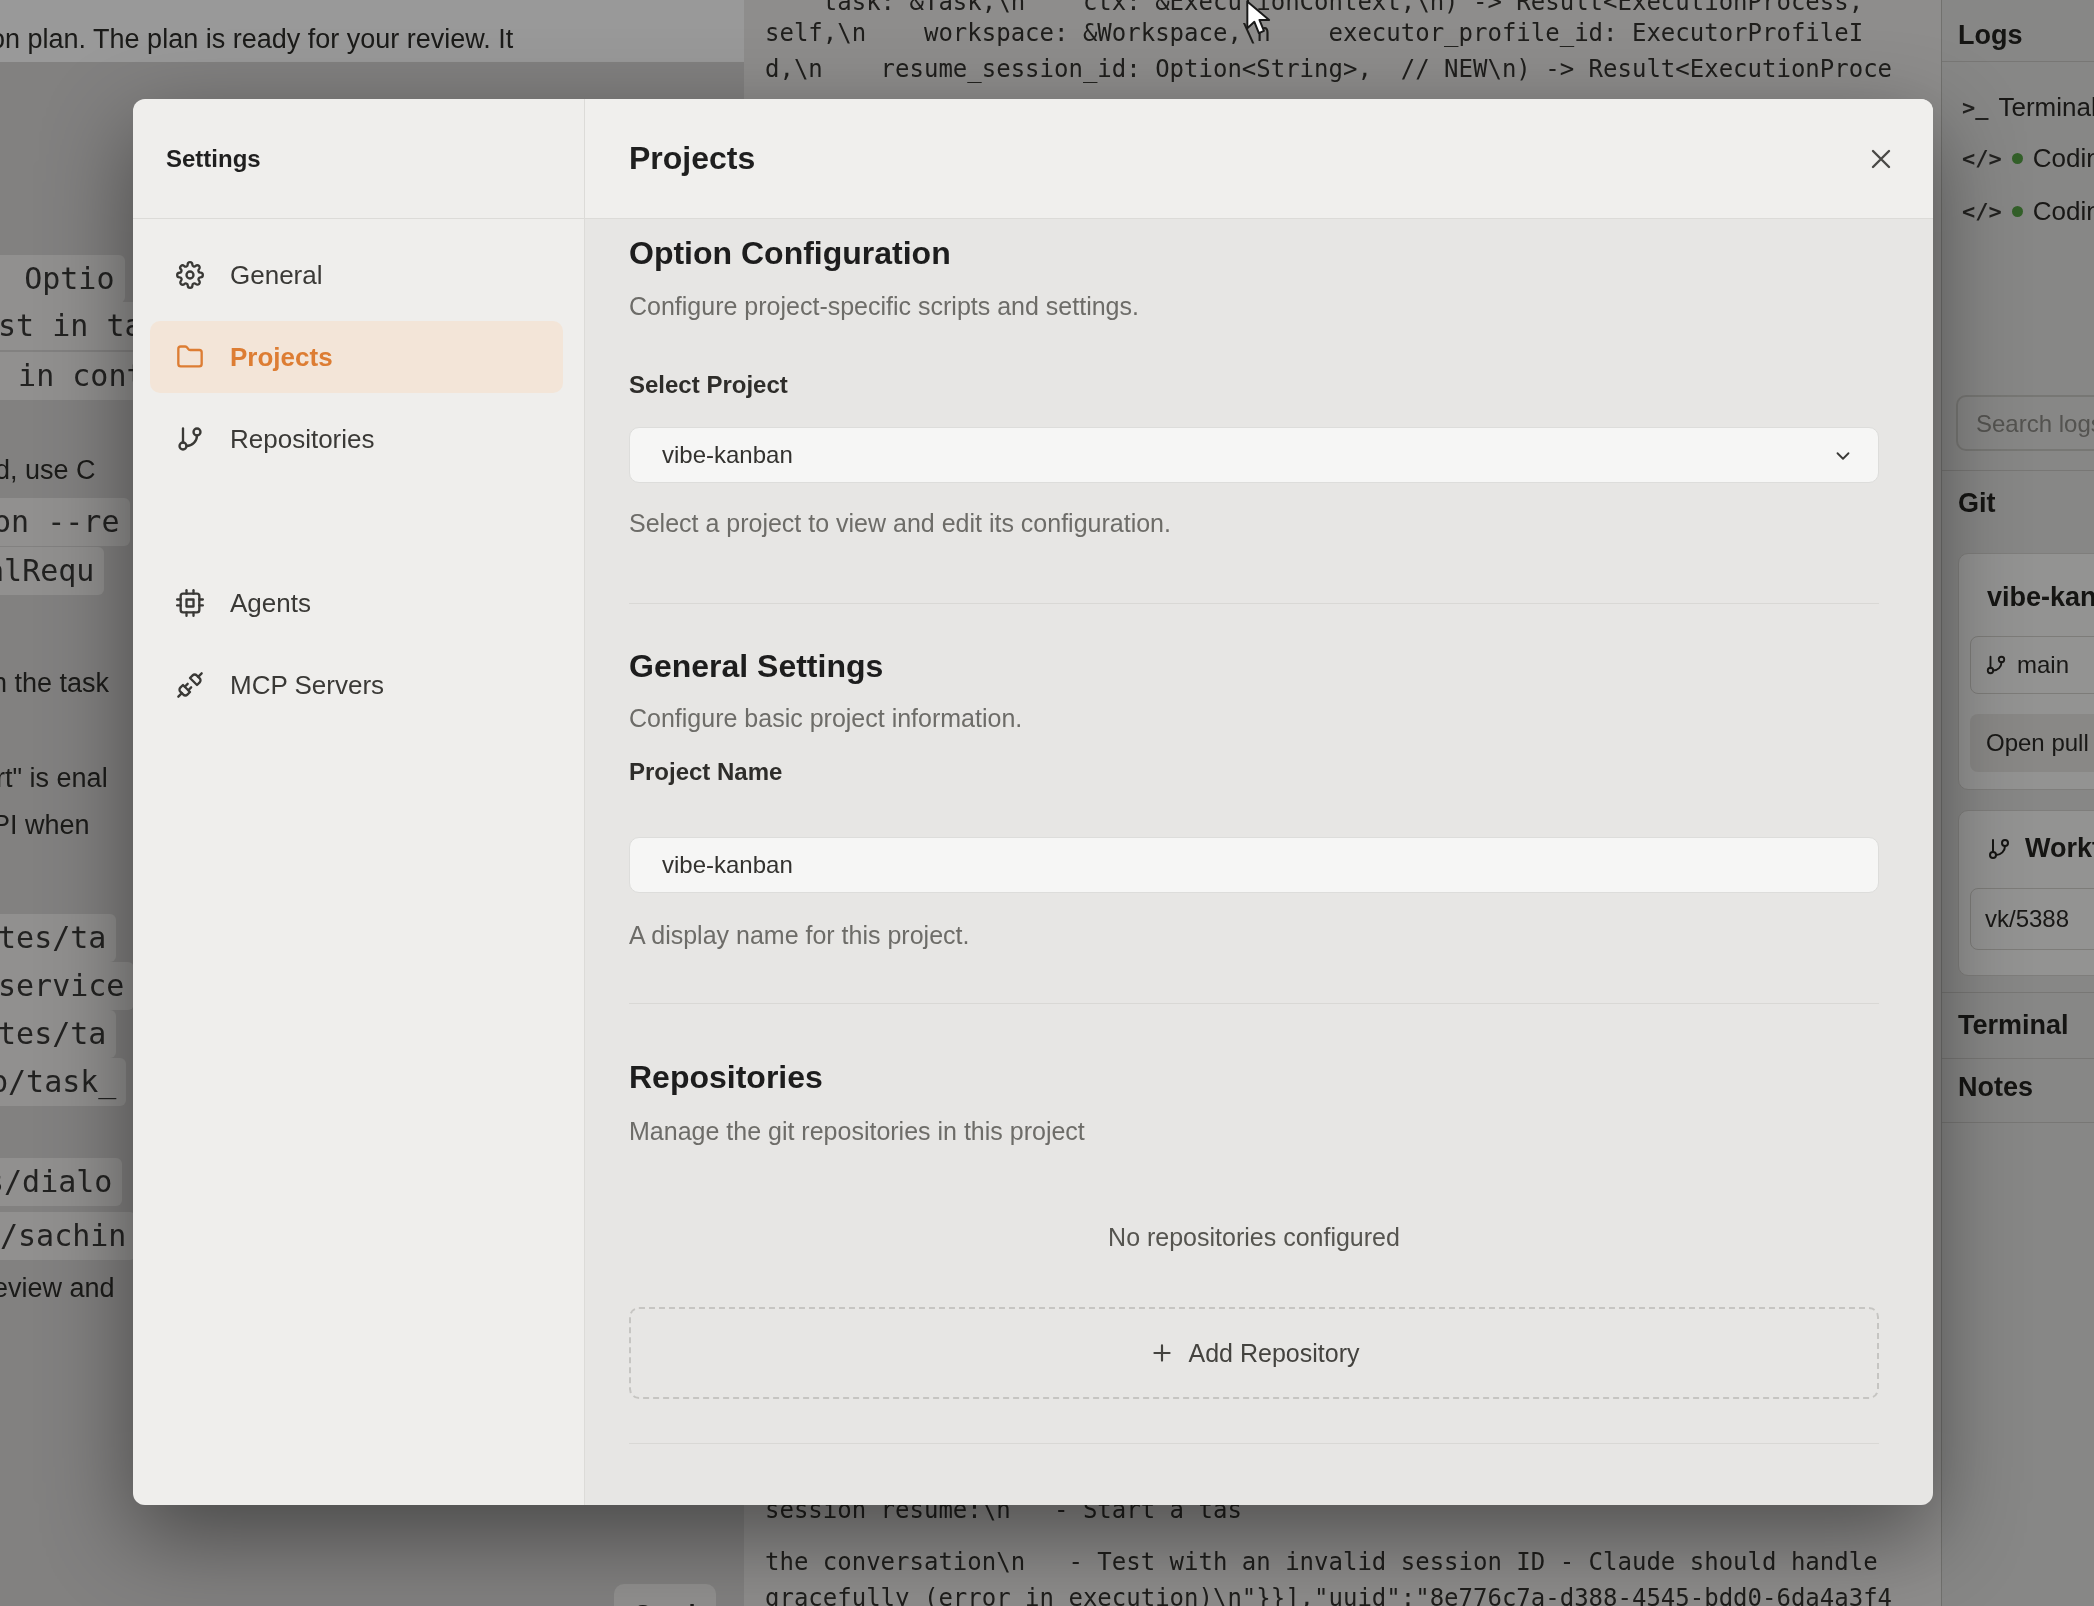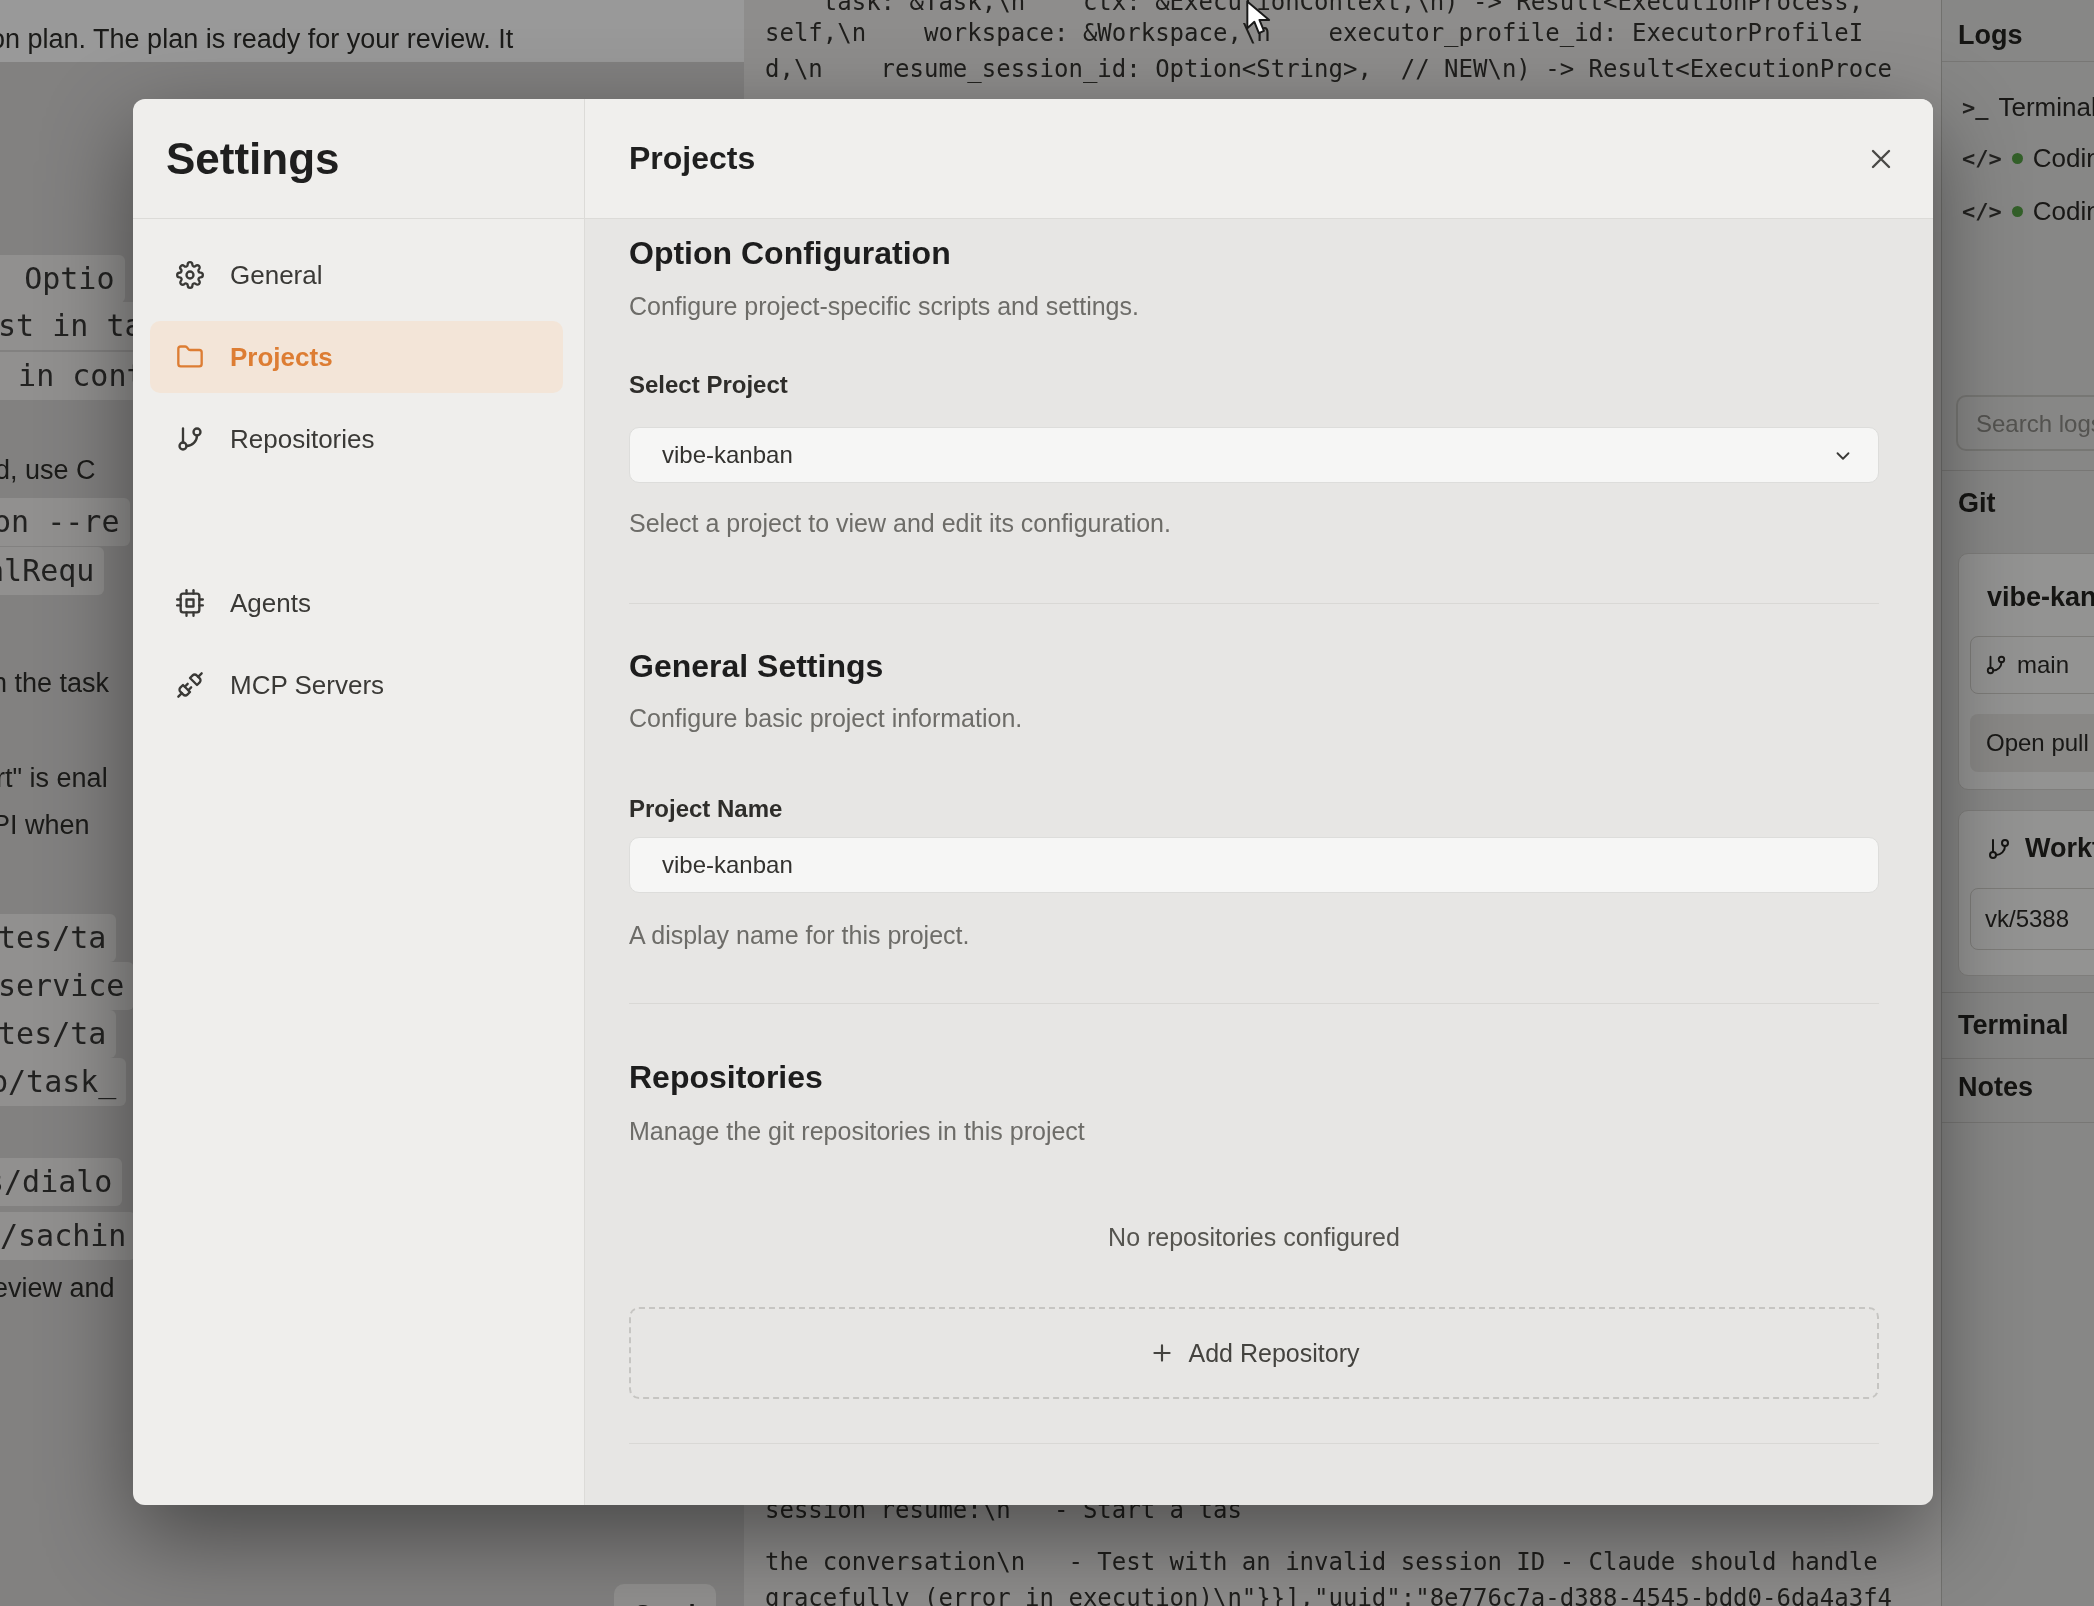--- a/index.html
+++ b/index.html
@@ -47,21 +47,21 @@
   
   #overlay{position:absolute;inset:0;background:rgba(0,0,0,0.40);}
 
   
   #modal{position:absolute;left:133px;top:99px;width:1800px;height:1406px;border-radius:12px;
          overflow:hidden;box-shadow:0 30px 90px rgba(0,0,0,0.45);}
   #m-sidebar{position:absolute;left:0;top:0;width:452px;height:1406px;background:#efeeec;
              border-right:1px solid #dcdbd8;box-sizing:border-box;}
   #m-sidebar-head{height:120px;border-bottom:1px solid #dcdbd8;box-sizing:border-box;
                   display:flex;align-items:center;padding-left:33px;}
-  #m-sidebar-head span{font-size:44px;font-weight:600;color:#1f1f1f;}
+  #m-sidebar-head span{font-size:24px;font-weight:600;color:#1f1f1f;}
   .side-item{position:absolute;left:17px;width:413px;height:72px;border-radius:10px;
              display:flex;align-items:center;gap:26px;padding-left:26px;box-sizing:border-box;
              font-size:26px;color:#3a3936;cursor:default;}
   .side-item.sel{background:#f3e5d8;color:#dd7d33;font-weight:600;}
   #m-main{position:absolute;left:452px;top:0;width:1348px;height:1406px;background:#e7e6e4;}
   #m-head{position:absolute;left:0;top:0;width:1348px;height:120px;background:#f0efed;
           border-bottom:1px solid #dcdbd8;box-sizing:border-box;display:flex;align-items:center;
           padding-left:44px;}
   #m-head span{font-size:32px;font-weight:600;color:#1f1f1f;}
   #m-close{position:absolute;right:36px;top:44px;width:32px;height:32px;cursor:pointer;}
@@ -264,21 +264,21 @@
         <span>vibe-kanban</span>
         <svg style="position:absolute;right:24px;top:17px" width="22" height="22" viewBox="0 0 24 24" fill="none" stroke="#3a3936" stroke-width="2" stroke-linecap="round" stroke-linejoin="round">
             <path d="m6 9 6 6 6-6"></path>
           </svg>
       </div>
       <div class="c-desc" style="top:290px">Select a project to view and edit its configuration.</div>
       <div class="c-div" style="top:384px"></div>
 
       <div class="c-h" style="top:429px">General Settings</div>
       <div class="c-desc" style="top:485px">Configure basic project information.</div>
-      <div class="c-label" style="top:576px">Project Name</div>
+      <div class="c-label" style="top:539px">Project Name</div>
       <div class="c-field" style="top:618px">
         <span>vibe-kanban</span>
       </div>
       <div class="c-desc" style="top:702px">A display name for this project.</div>
       <div class="c-div" style="top:784px"></div>
 
       <div class="c-h" style="top:840px">Repositories</div>
       <div class="c-desc" style="top:898px">Manage the git repositories in this project</div>
       <div id="c-empty" style="top:1004px">No repositories configured</div>
       <div id="c-dashed">

